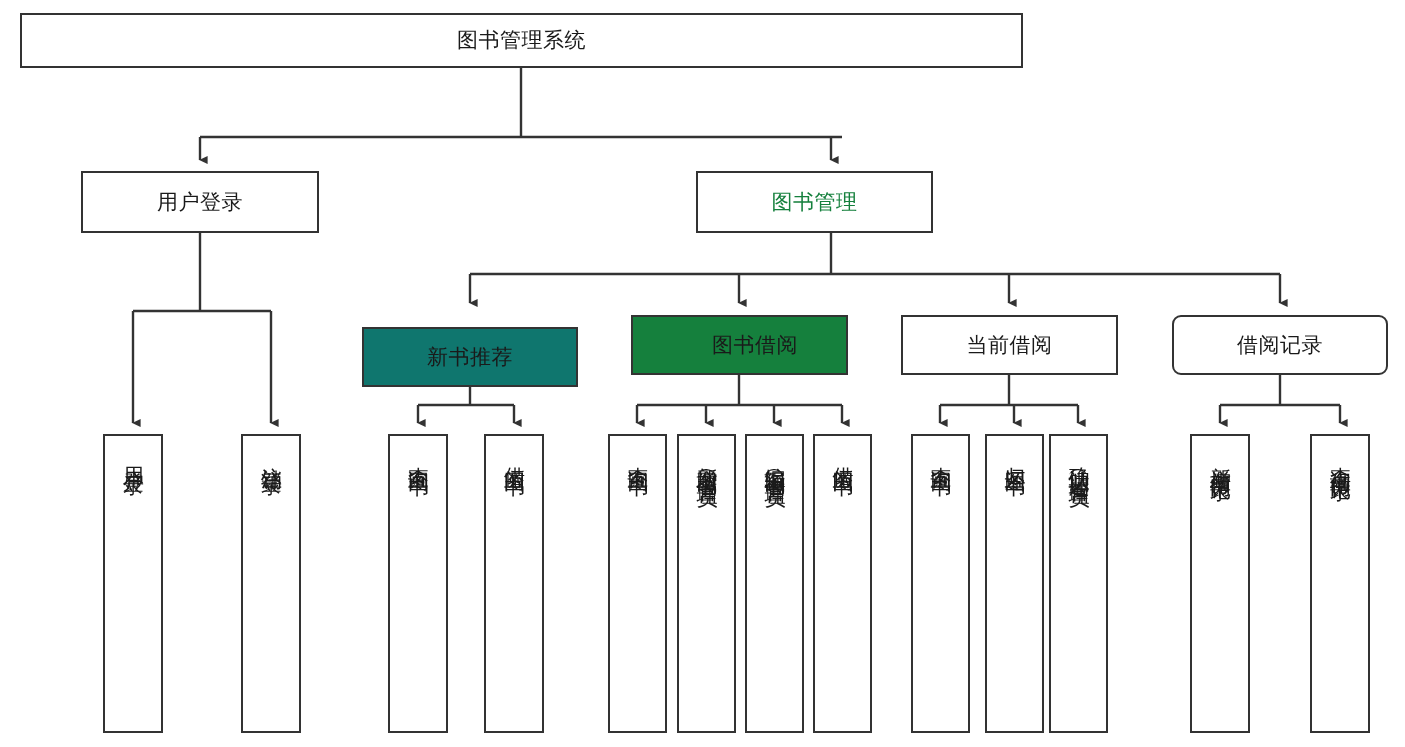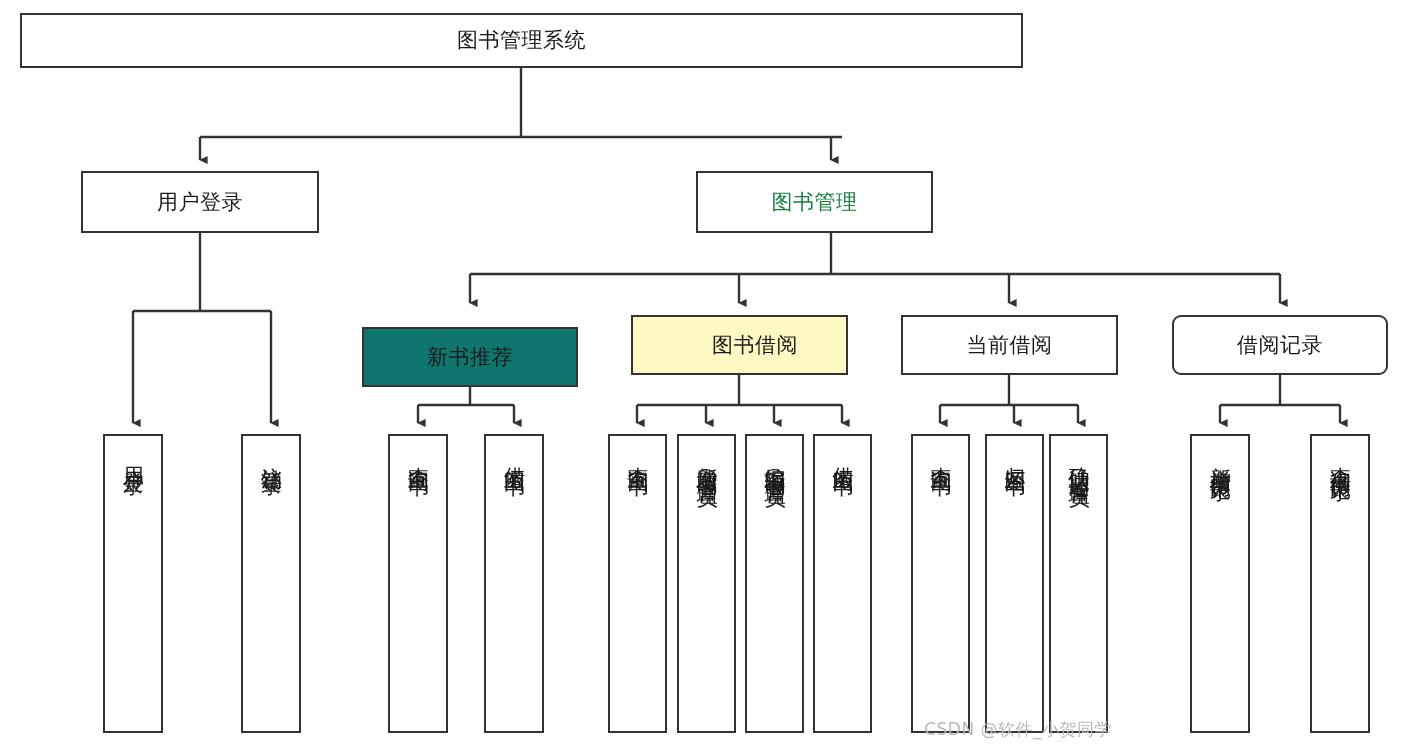--- a/index.html
+++ b/index.html
@@ -134,21 +134,21 @@
   </div>
 
   <div class="node horizontal" style="left: 696px; top: 171px; width: 237px; height: 62px; border-color: rgb(51, 51, 51); background: rgb(255, 255, 255); color: #15803d;">
     <span class="label">图书管理</span>
   </div>
 
   <div class="node horizontal" style="left: 362px; top: 327px; width: 216px; height: 60px; border-color: rgb(51, 51, 51); background: #0f766e; color: rgb(26, 26, 26);">
     <span class="label">新书推荐</span>
   </div>
 
-  <div class="node horizontal" style="left: 631px; top: 315px; width: 217px; height: 60px; border-color: rgb(51, 51, 51); background: #fef9c3; color: rgb(26, 26, 26); padding-left: 31px;">
+  <div class="node horizontal" style="left: 631px; top: 315px; width: 217px; height: 60px; border-color: rgb(51, 51, 51); background: #15803d; color: rgb(26, 26, 26); padding-left: 31px;">
     <span class="label">图书借阅</span>
   </div>
 
   <div class="node horizontal" style="left: 901px; top: 315px; width: 217px; height: 60px; border-color: rgb(51, 51, 51); background: rgb(255, 255, 255); color: rgb(26, 26, 26);">
     <span class="label">当前借阅</span>
   </div>
 
   <div class="node horizontal" style="left: 1172px; top: 315px; width: 216px; height: 60px; border-color: rgb(51, 51, 51); background: rgb(255, 255, 255); color: rgb(26, 26, 26); border-radius: 9px;">
     <span class="label">借阅记录</span>
   </div>
@@ -198,15 +198,14 @@
   </div>
 
   <div class="node vertical" style="left: 1190px; top: 434px; width: 60px; height: 299px; border-color: rgb(51, 51, 51); background: rgb(255, 255, 255); color: rgb(26, 26, 26);">
     <span class="label">新增借阅记录</span>
   </div>
 
   <div class="node vertical" style="left: 1310px; top: 434px; width: 60px; height: 299px; border-color: rgb(51, 51, 51); background: rgb(255, 255, 255); color: rgb(26, 26, 26);">
     <span class="label">查询借阅记录</span>
   </div>
 
-  <div class="watermark">CSDN @软件_小贺同学</div>
 
 </div>
 
 </body></html>

